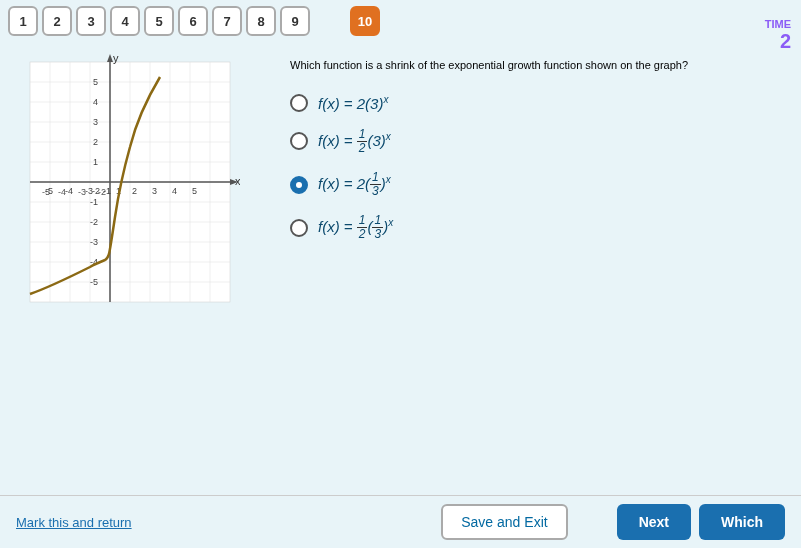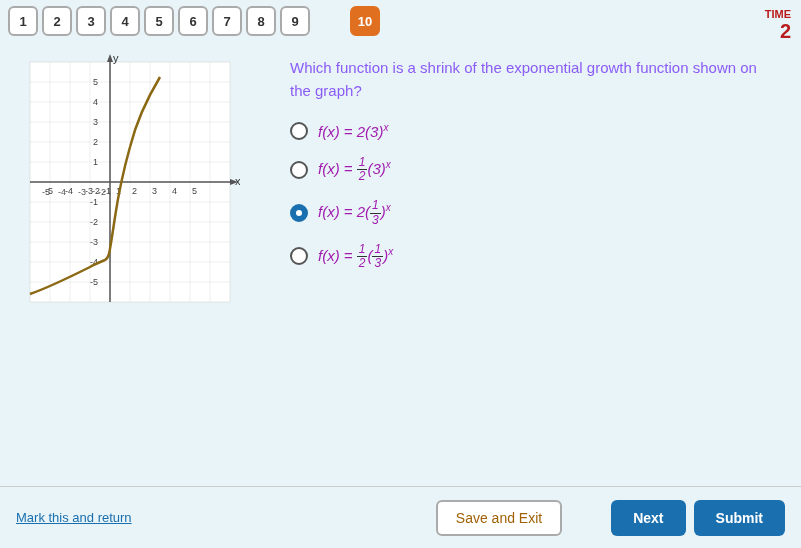--- a/index.html
+++ b/index.html
@@ -40,25 +40,25 @@
     .question-btn.active {
       background: #e07020;
       border-color: #e07020;
       color: #fff;
       margin-left: 36px;
     }
 
     .time-display {
       position: absolute;
       right: 10px;
-      top: 8px;
+      top: 18px;
       text-align: right;
       font-size: 13px;
       font-weight: bold;
-      color: #b91c1c;
+      color: #8b5cf6;
     }
 
     
     .main-content {
       display: flex;
       padding: 10px 20px;
       gap: 30px;
       height: 430px;
     }
 
@@ -80,22 +80,22 @@
       height: 260px;
     }
 
     
     .question-area {
       flex: 1;
       padding-top: 5px;
     }
 
     .question-text {
-      font-size: 15px;
-      color: #8b5cf6;
+      font-size: 11px;
+      color: #000000;
       margin-bottom: 20px;
       line-height: 1.5;
     }
 
     .options-list {
       list-style: none;
       display: flex;
       flex-direction: column;
       gap: 16px;
     }
@@ -128,34 +128,34 @@
     .option-radio.selected::after {
       content: '';
       width: 6px;
       height: 6px;
       border-radius: 50%;
       background: #fff;
     }
 
     .option-text {
       font-size: 15px;
-      color: #a21caf;
+      color: #0c4a6e;
     }
 
     sup {
       font-size: 10px;
     }
 
     
     .bottom-bar {
       position: absolute;
       bottom: 0;
       left: 0;
       right: 0;
-      height: 62px;
+      height: 53px;
       background: #e8f4f8;
       border-top: 1px solid #ccc;
       display: flex;
       align-items: center;
       padding: 0 16px;
     }
 
     .mark-return-link {
       font-size: 13px;
       color: #1a6faf;
@@ -168,21 +168,21 @@
       display: flex;
       gap: 8px;
     }
 
     .btn-save-exit {
       background: #fff;
       border: 2px solid #aaa;
       border-radius: 6px;
       padding: 8px 18px;
       font-size: 14px;
-      color: #a16207;
+      color: #0369a1;
       cursor: pointer;
       font-weight: 500;
     }
 
     .btn-next {
       background: #1a6faf;
       border: none;
       border-radius: 6px;
       padding: 8px 22px;
       font-size: 14px;
@@ -363,15 +363,15 @@
 
     </ul>
   </div>
 </div>
 
 <div class="bottom-bar">
   <a class="mark-return-link" href="#">Mark this and return</a>
   <div class="bottom-buttons">
     <button class="btn-save-exit">Save and Exit</button>
     <button class="btn-next">Next</button>
-    <button class="btn-submit">Submit</button>
+    <button class="btn-submit">Which</button>
   </div>
 </div>
 
 </body></html>

